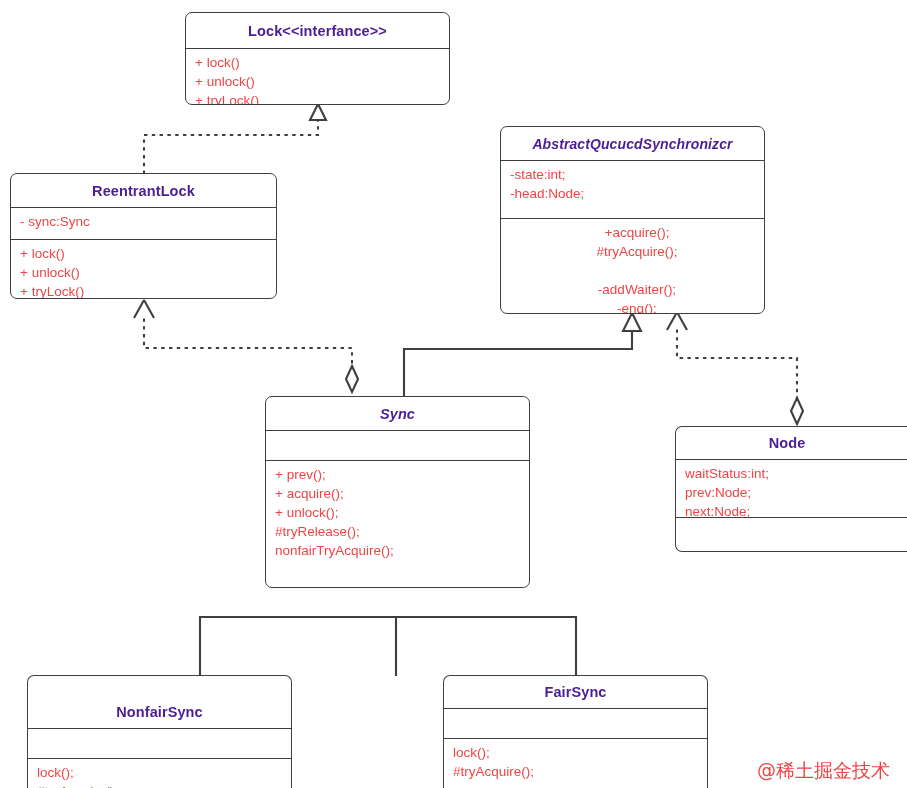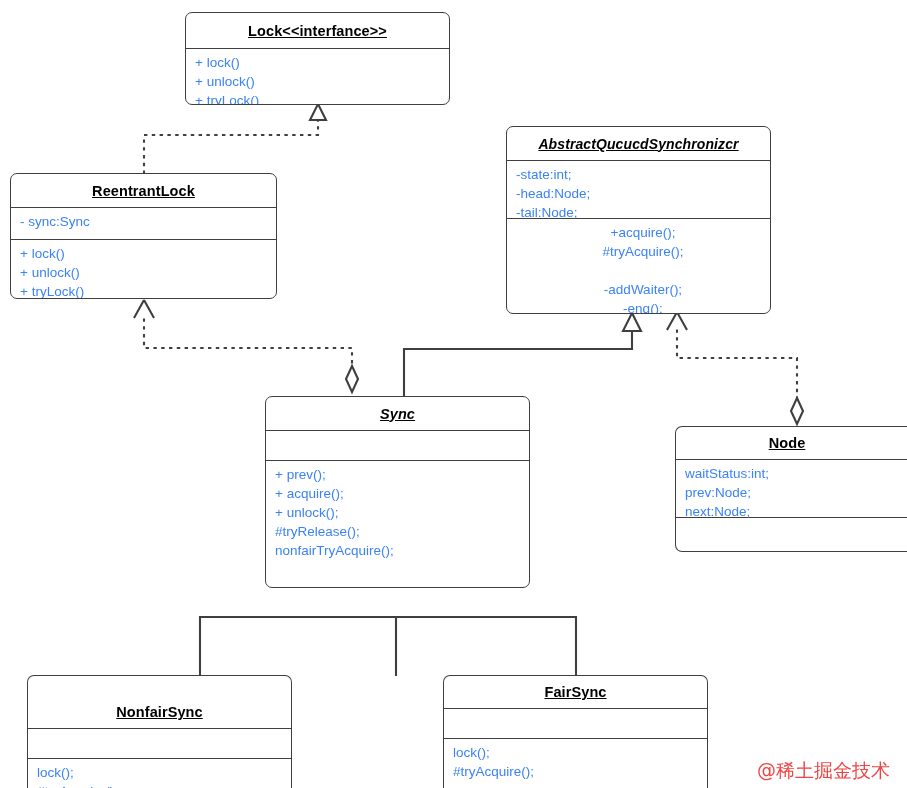--- a/index.html
+++ b/index.html
@@ -44,44 +44,43 @@
     border-bottom: none;
     border-bottom-left-radius: 0;
     border-bottom-right-radius: 0;
   }
   .uml-title {
     box-sizing: border-box;
     width: 100%;
     text-align: right;
     font-weight: bold;
     font-size: 14.5px;
-    color: #000000;
+    color: #4c1d95;
     border-bottom: 1.6px solid #3f3f3f;
     display: flex;
     align-items: center;
     justify-content: center;
     letter-spacing: 0.1px;
-    text-decoration: underline;
   }
   .uml-title.italic {
     font-style: italic;
   }
   .uml-section {
     box-sizing: border-box;
     width: 100%;
     border-bottom: 1.6px solid #3f3f3f;
     padding: 4px 0 4px 9px;
   }
   .uml-section.last {
     border-bottom: none;
   }
   .uml-line {
     font-size: 13.5px;
     line-height: 19px;
-    color: #3b82f6;
+    color: #ef4444;
     white-space: pre;
   }
   .uml-line.blank {
     color: transparent;
   }
   .watermark {
     position: absolute;
     font-size: 19px;
     color: #ef4444;
     white-space: nowrap;
@@ -140,26 +139,25 @@
     <div class="uml-section" style="height:32px;">
       <div class="uml-line">- sync:Sync</div>
     </div>
     <div class="uml-section last" style="height:58px;">
       <div class="uml-line">+ lock()</div>
       <div class="uml-line">+ unlock()</div>
       <div class="uml-line">+ tryLock()</div>
     </div>
   </div>
 
-  <div class="uml-box" style="left:500px; top:126px; width:265px; height:188px;margin-left:6px;">
+  <div class="uml-box" style="left:500px; top:126px; width:265px; height:188px;">
     <div class="uml-title italic" style="height:34px; font-size:14px;">AbstractQucucdSynchronizcr</div>
     <div class="uml-section" style="height:58px;">
       <div class="uml-line">-state:int;</div>
       <div class="uml-line">-head:Node;</div>
-      <div class="uml-line">-tail:Node;</div>
     </div>
     <div class="uml-section last" style="height:96px;text-align:center;">
       <div class="uml-line">+acquire();</div>
       <div class="uml-line">#tryAcquire();</div>
       <div class="uml-line blank">&nbsp;</div>
       <div class="uml-line">-addWaiter();</div>
       <div class="uml-line">-enq();</div>
     </div>
   </div>
 

